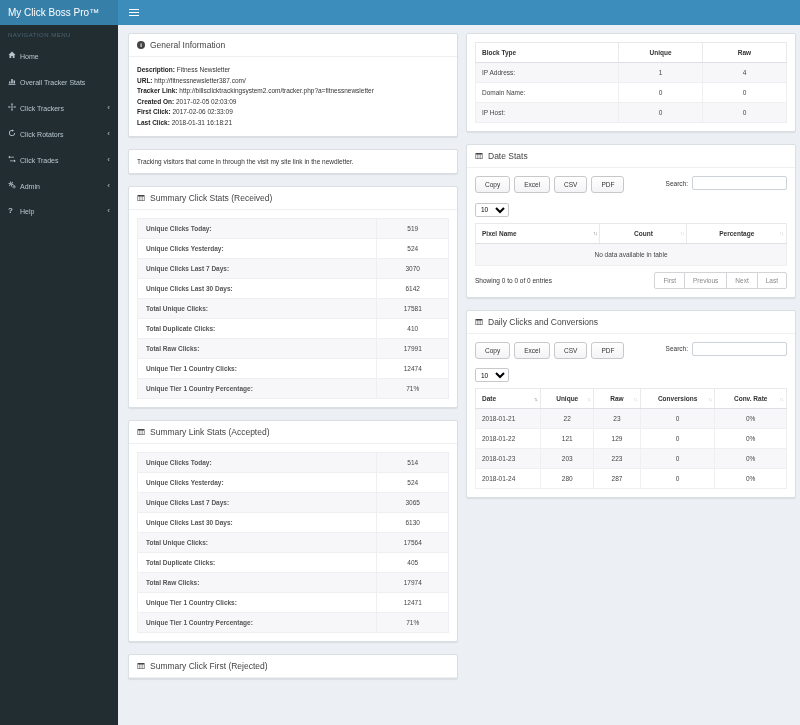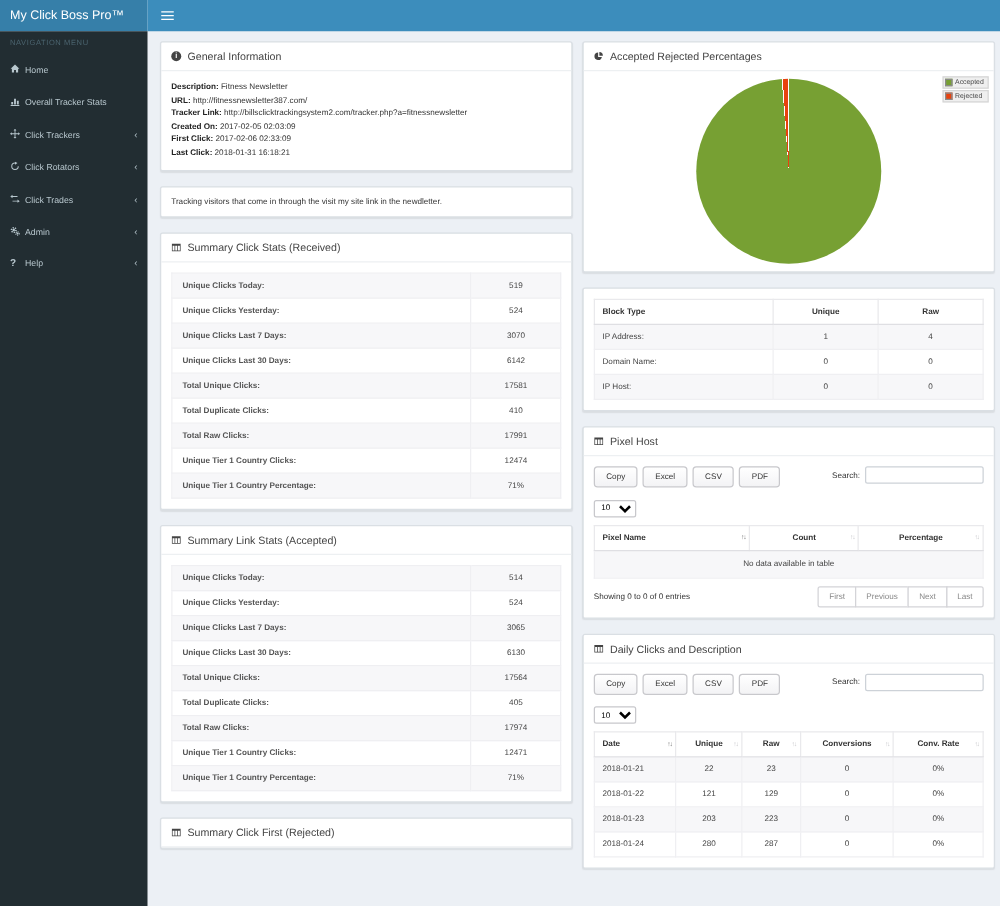--- a/index.html
+++ b/index.html
@@ -299,42 +299,20 @@
             </svg>
             <span>Summary Click First (Rejected)</span>
           </div>
 
       </div>
 
     </div>
 
     <div class="col">
 
-      <div class="box">
-        <div class="ph">
-            <svg viewBox="0 0 16 16">
-              <path d="M7 2 A6 6 0 1 0 13 9 L7 9 Z"></path>
-              <path d="M9 1.2 A6 6 0 0 1 14.6 7 L9 7 Z"></path>
-            </svg>
-            <span>Accepted Rejected Percentages</span>
-          </div>
-        <div class="pb chart-area">
-          <div class="pie" style="background: conic-gradient(from -3.7deg, rgb(232, 66, 15) 0deg, rgb(232, 66, 15) 3deg, rgb(255, 255, 255) 3deg, rgb(255, 255, 255) 3.7deg, rgb(119, 160, 51) 3.7deg, rgb(119, 160, 51) 359.3deg, rgb(255, 255, 255) 359.3deg, rgb(255, 255, 255) 360deg);"></div>
-          <div class="legend">
-            <div class="legend-row">
-                <span class="swatch" style="background: rgb(119, 160, 51);"></span>
-                <span>Accepted</span>
-              </div>
-            <div class="legend-row">
-                <span class="swatch" style="background: rgb(232, 66, 15);"></span>
-                <span>Rejected</span>
-              </div>
-          </div>
-        </div>
-      </div>
 
       <div class="box">
         <div class="pb">
           <table class="dt">
             <thead>
                 <tr>
               <th style="width:46%;font-weight:bold;">Block Type</th>
               <th style="width:27%;">Unique</th>
               <th style="width:27%;">Raw</th>
             </tr>
@@ -358,21 +336,21 @@
               </tbody>
           </table>
         </div>
       </div>
 
       <div class="box">
         <div class="ph">
             <svg viewBox="0 0 16 16">
               <path d="M1 2 H15 V14 H1 Z M2.2 5 V12.8 H5.2 V5 Z M6.4 5 V12.8 H9.6 V5 Z M10.8 5 V12.8 H13.8 V5 Z" fill-rule="evenodd"></path>
             </svg>
-            <span>Pixel Host</span>
+            <span>Date Stats</span>
           </div>
         <div class="pb">
           <div class="dt-toolbar">
             <div class="dt-buttons">
               <button class="dt-btn">Copy</button>
               <button class="dt-btn">Excel</button>
               <button class="dt-btn">CSV</button>
               <button class="dt-btn">PDF</button>
             </div>
             <div class="dt-search">
@@ -405,21 +383,21 @@
             </div>
           </div>
         </div>
       </div>
 
       <div class="box">
         <div class="ph">
             <svg viewBox="0 0 16 16">
               <path d="M1 2 H15 V14 H1 Z M2.2 5 V12.8 H5.2 V5 Z M6.4 5 V12.8 H9.6 V5 Z M10.8 5 V12.8 H13.8 V5 Z" fill-rule="evenodd"></path>
             </svg>
-            <span>Daily Clicks and Description</span>
+            <span>Daily Clicks and Conversions</span>
           </div>
         <div class="pb">
           <div class="dt-toolbar">
             <div class="dt-buttons">
               <button class="dt-btn">Copy</button>
               <button class="dt-btn">Excel</button>
               <button class="dt-btn">CSV</button>
               <button class="dt-btn">PDF</button>
             </div>
             <div class="dt-search">

